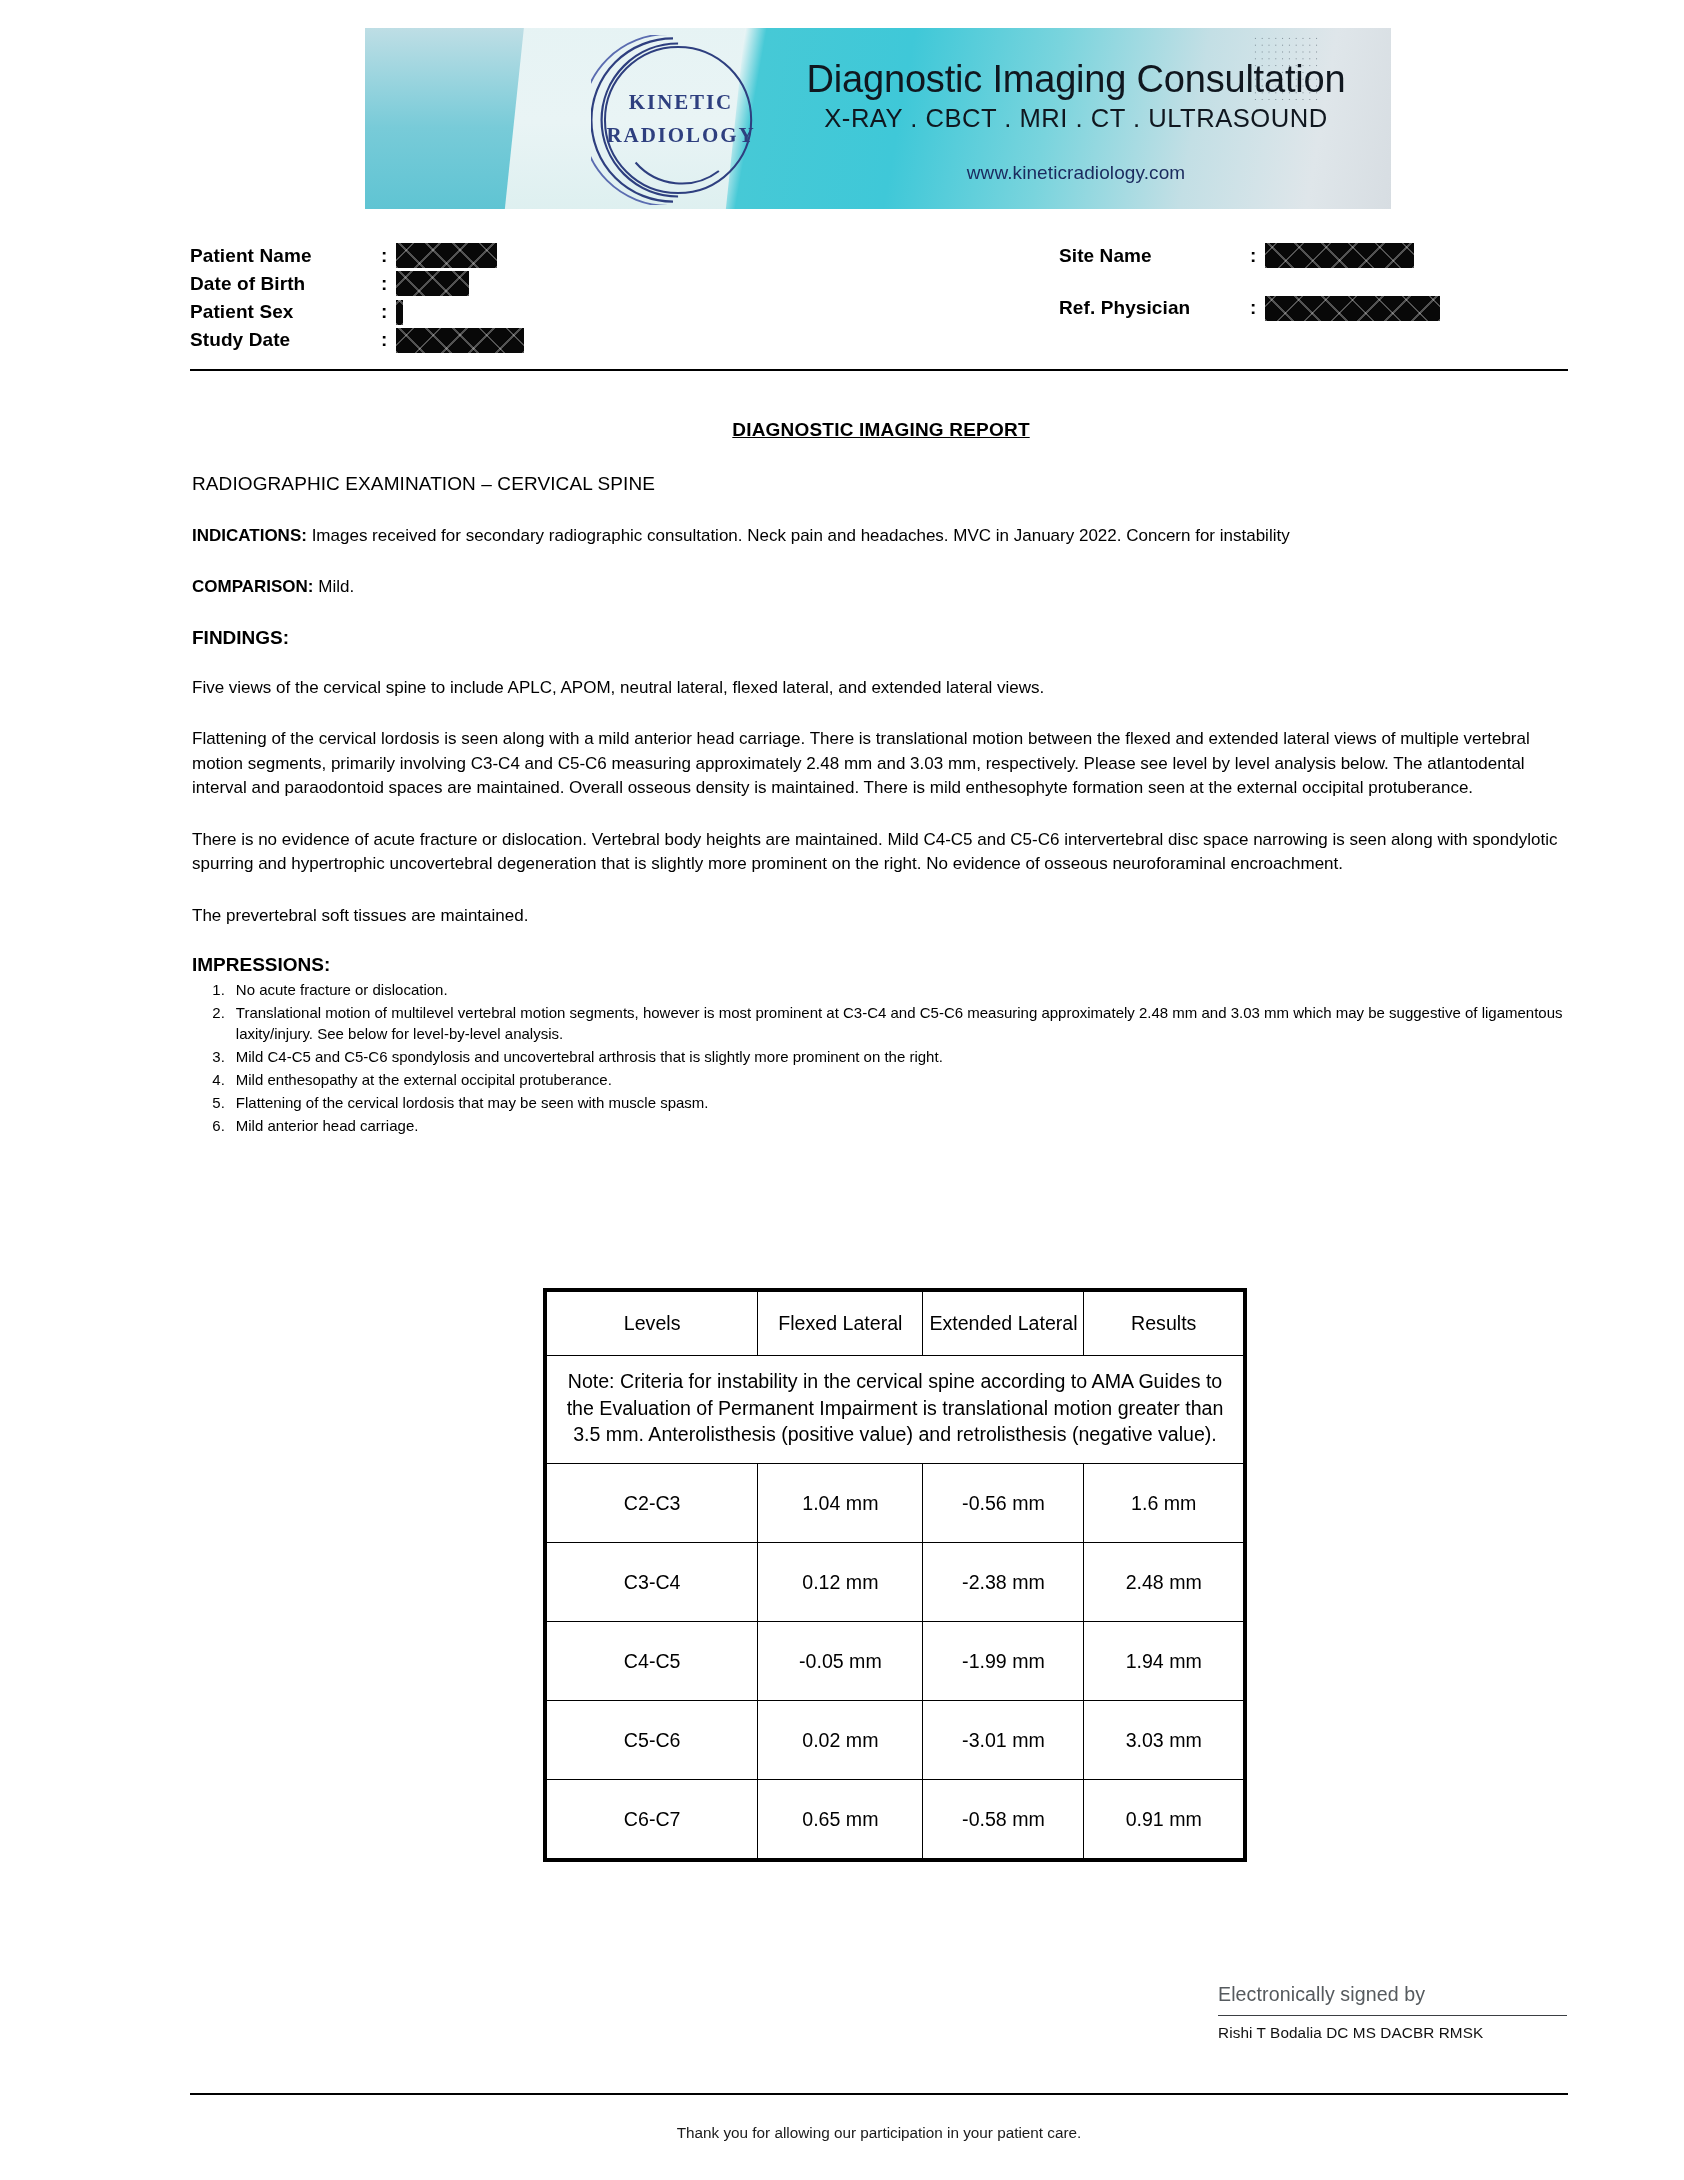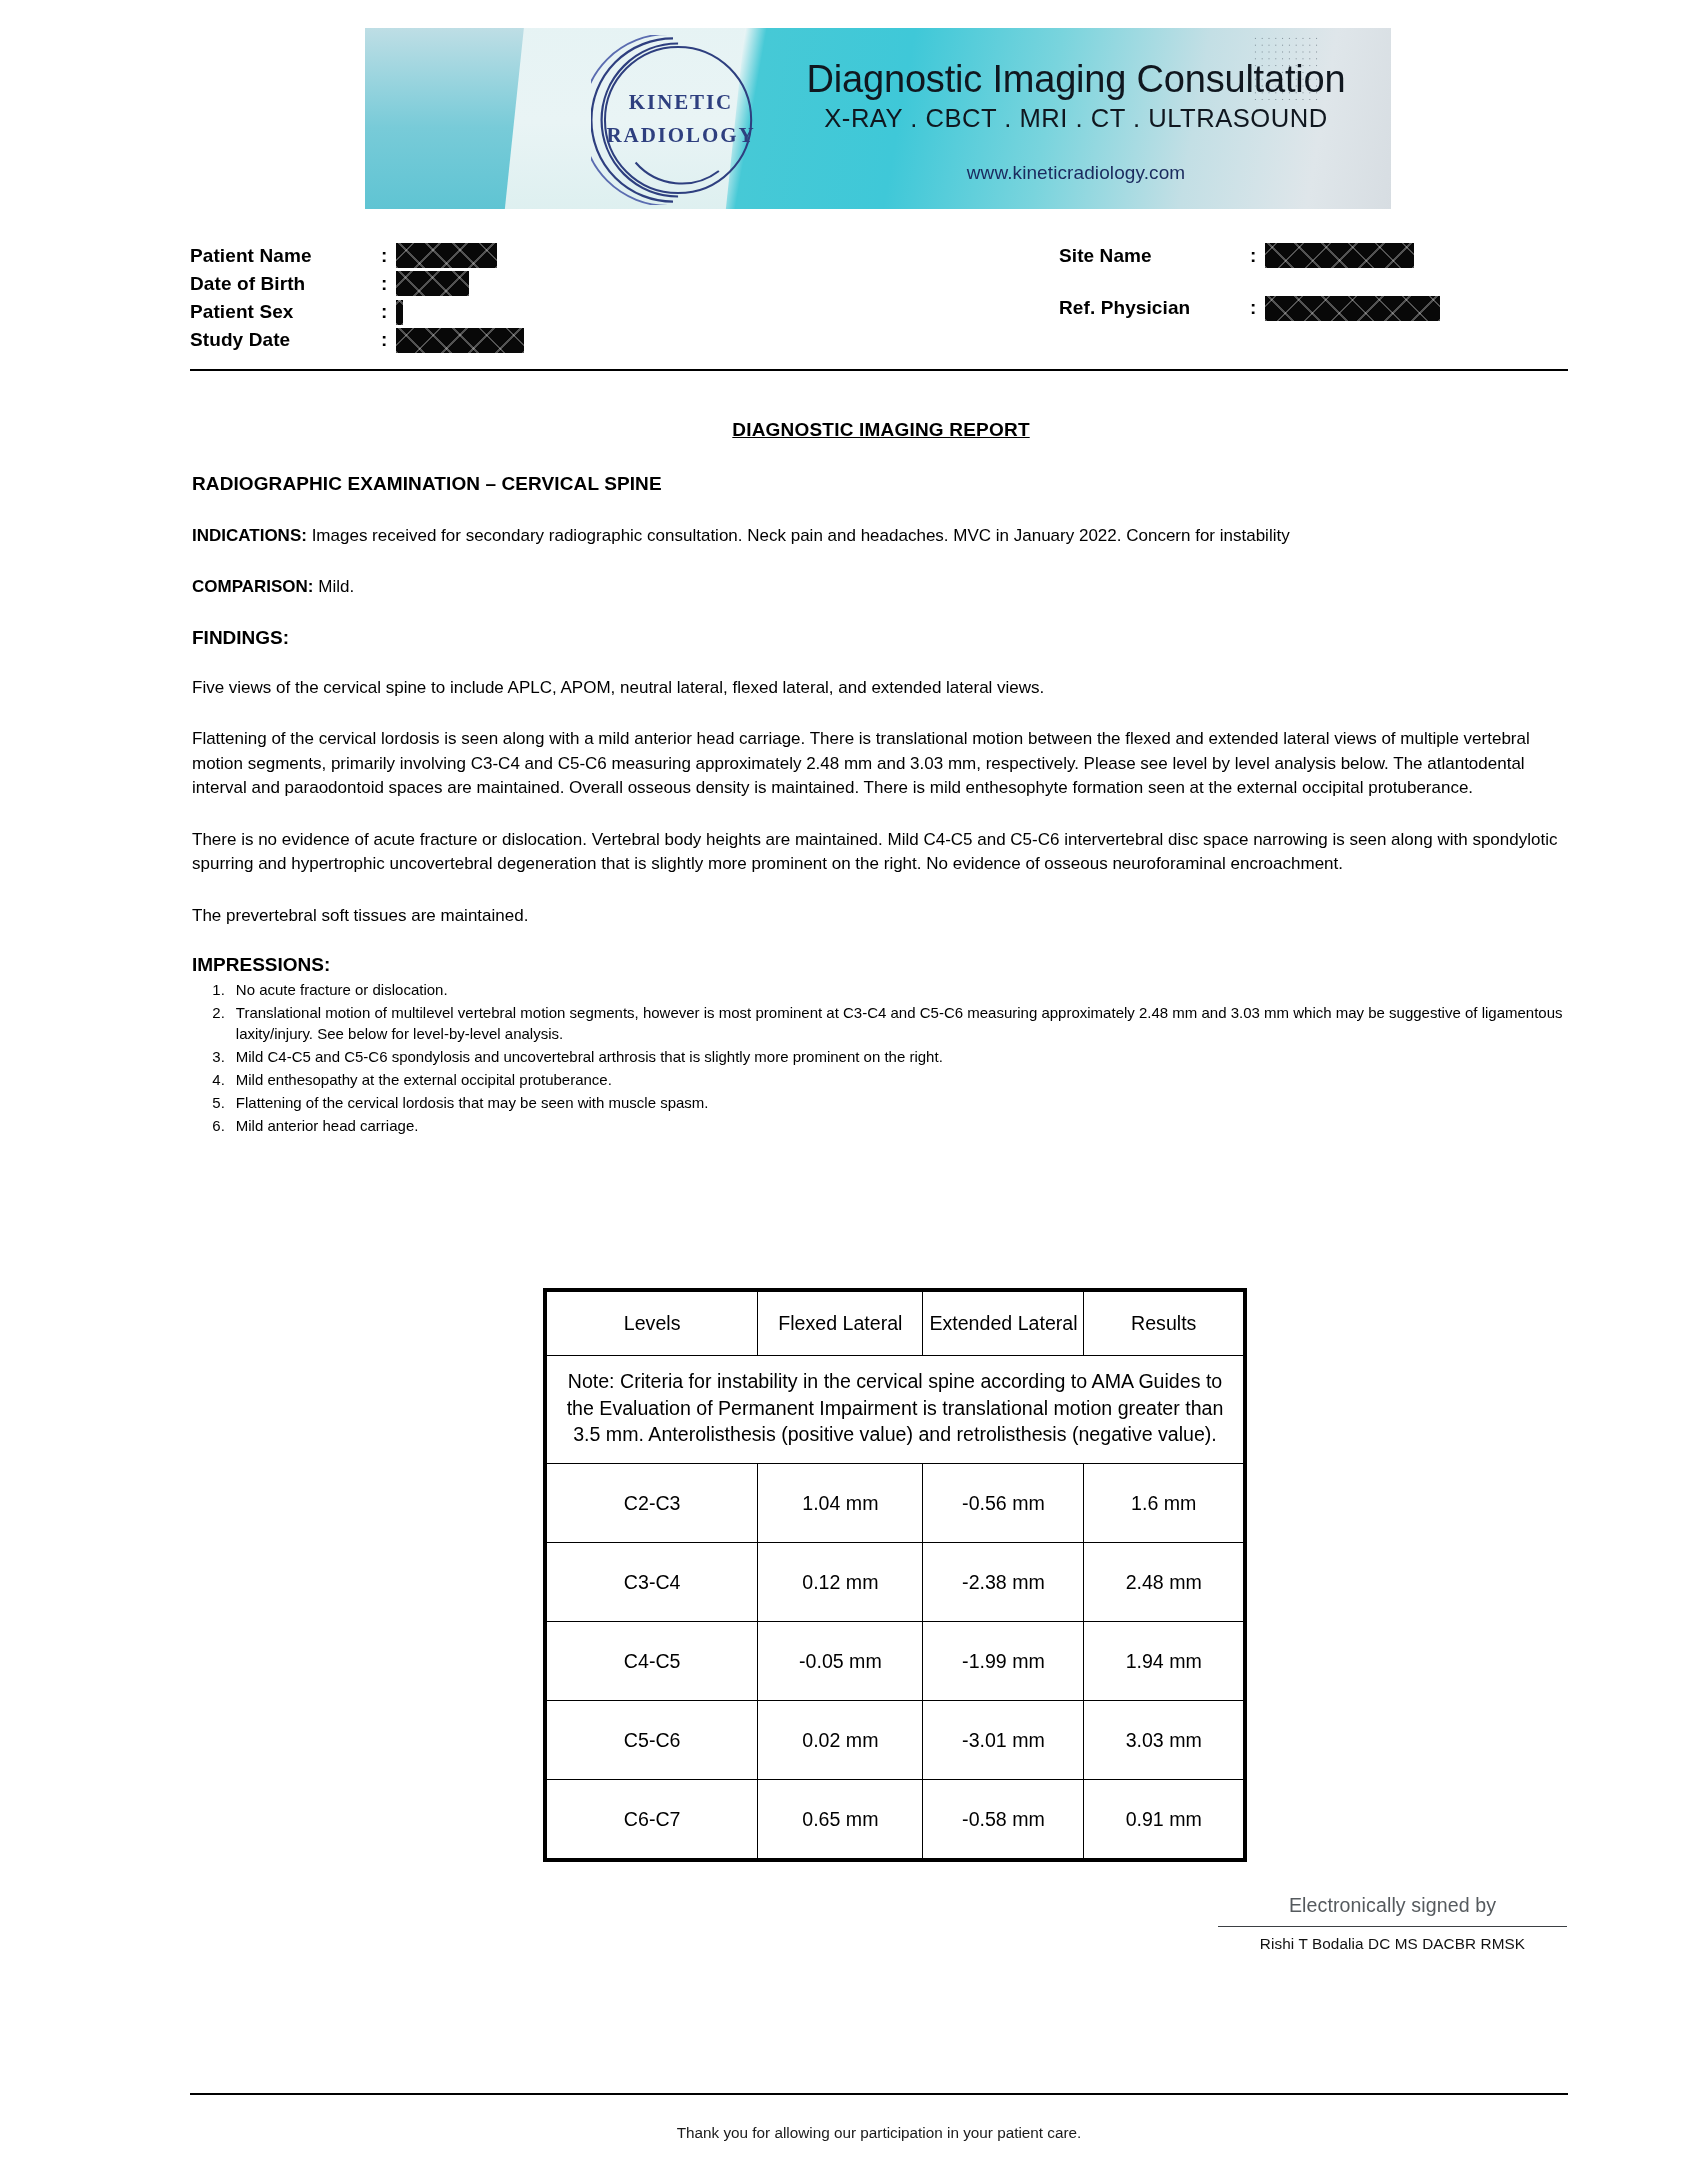--- a/index.html
+++ b/index.html
@@ -181,21 +181,21 @@
   .doc-title {
     text-align: center;
     font-size: 19px;
     font-weight: bold;
     text-decoration: underline;
     letter-spacing: 0.2px;
     margin: 0 0 32px 0;
   }
   .sec-head {
     font-size: 19px;
-    font-weight: bold;
+    font-weight: normal;
     margin: 0 0 29px 0;
     letter-spacing: 0.1px;
   }
   p.para {
     font-size: 17px;
     line-height: 1.44;
     margin: 0 0 27px 0;
     text-align: left;
   }
   p.para b { font-weight: bold; }
@@ -257,23 +257,23 @@
   }
   .col-levels { width: 30.4%; }
   .col-flex   { width: 23.6%; }
   .col-ext    { width: 23.0%; }
   .col-res    { width: 23.0%; }
 
   
   .sig {
     position: absolute;
     left: 1184px;
-    top: 1894px;
+    top: 1983px;
     width: 349px;
-    text-align: center;
+    text-align: left;
   }
   .sig-label {
     font-size: 19.6px;
     color: #555a5e;
     letter-spacing: 0.1px;
     margin-bottom: 8.5px;
   }
   .sig-line {
     border-top: 1.7px solid #3b3f43;
     width: 100%;

